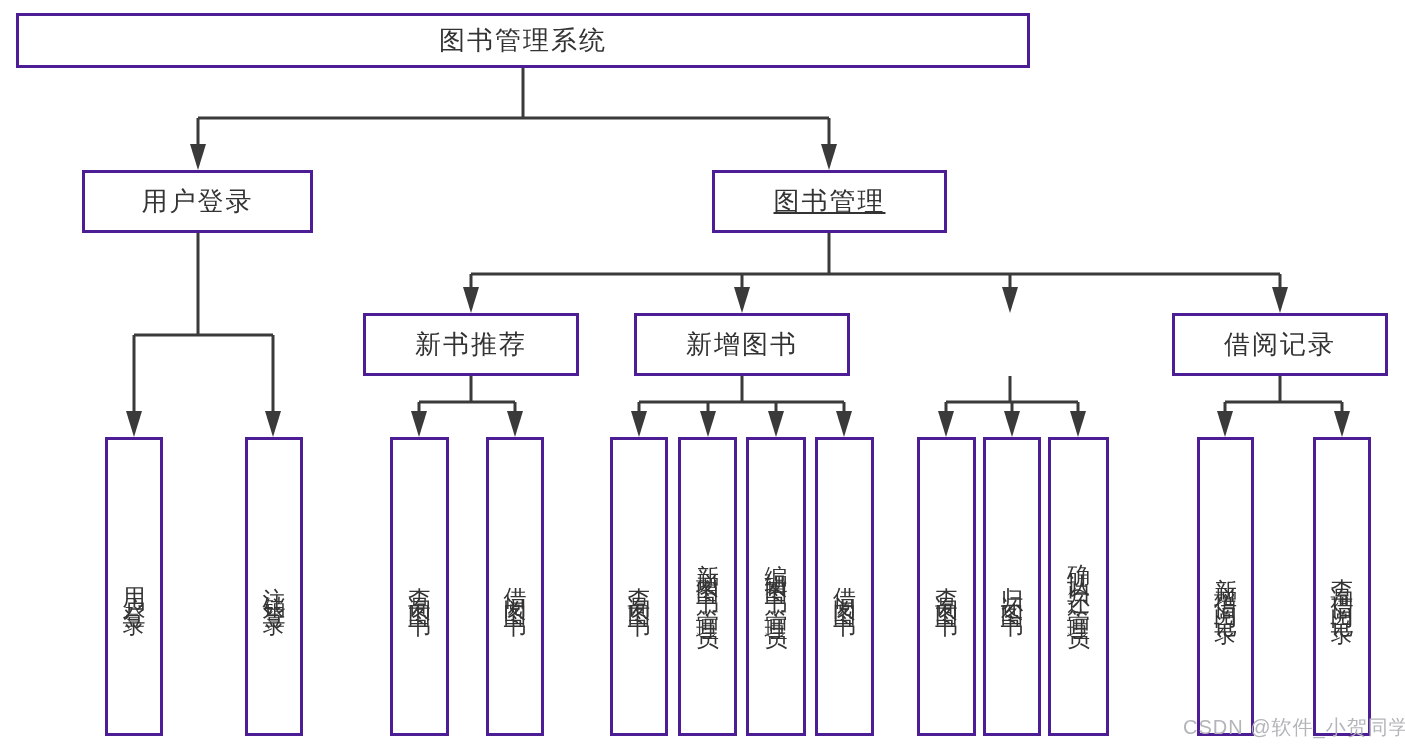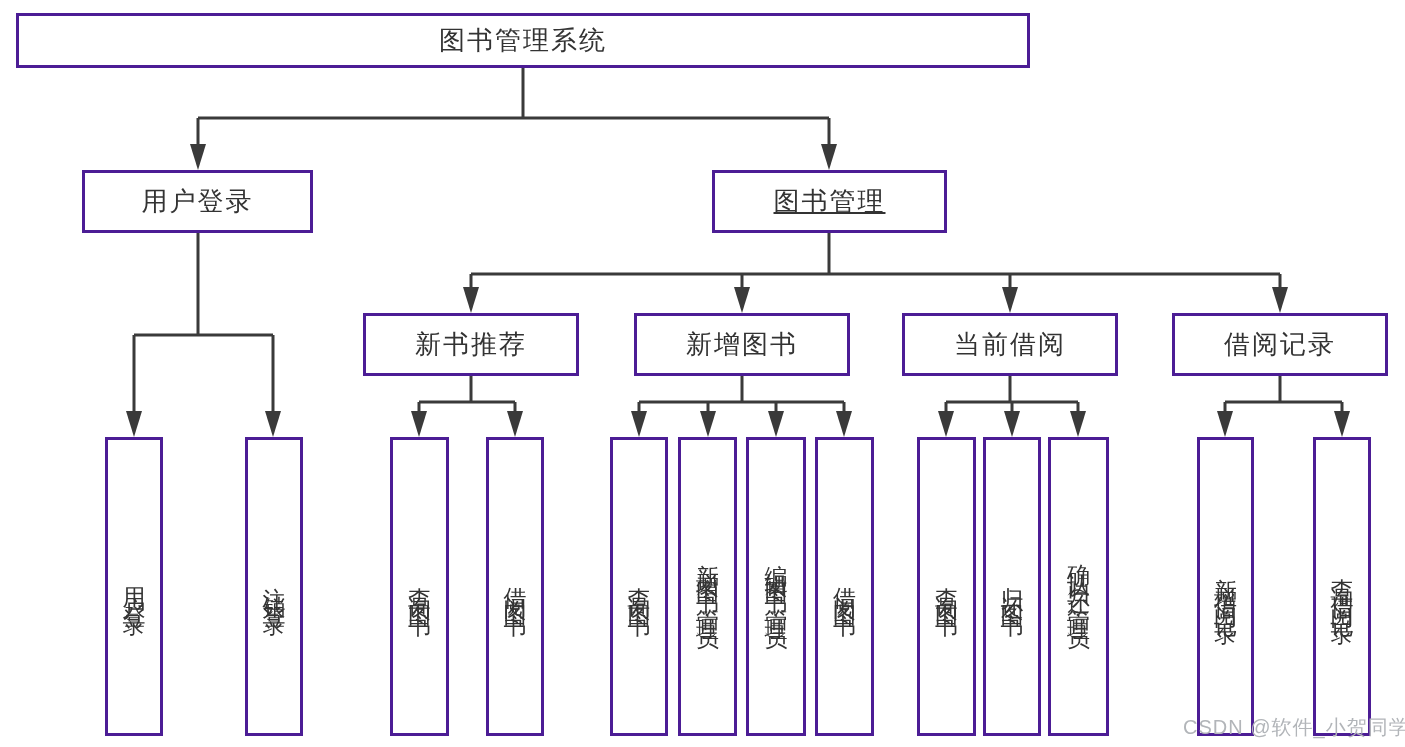--- a/index.html
+++ b/index.html
@@ -87,21 +87,20 @@
     </g>
   </svg>
 
   <div class="node hnode" style="left:16px; top:13px; width:1014px; height:55px;">图书管理系统</div>
 
   <div class="node hnode" style="left:82px; top:170px; width:231px; height:63px;">用户登录</div>
   <div class="node hnode" style="left:712px; top:170px; width:235px; height:63px;text-decoration:underline;">图书管理</div>
 
   <div class="node hnode" style="left:363px; top:313px; width:216px; height:63px;">新书推荐</div>
   <div class="node hnode" style="left:634px; top:313px; width:216px; height:63px;">新增图书</div>
-  <div class="node hnode" style="left:902px; top:313px; width:216px; height:63px;">当前借阅</div>
   <div class="node hnode" style="left:1172px; top:313px; width:216px; height:63px;">借阅记录</div>
 
   <div class="node vnode" style="left:105px; top:437px; width:58px; height:299px;">
     <span class="vtext">用户登录</span>
   </div>
   <div class="node vnode" style="left:245px; top:437px; width:58px; height:299px;">
     <span class="vtext">注销登录</span>
   </div>
 
   <div class="node vnode" style="left:390px; top:437px; width:59px; height:299px;">

